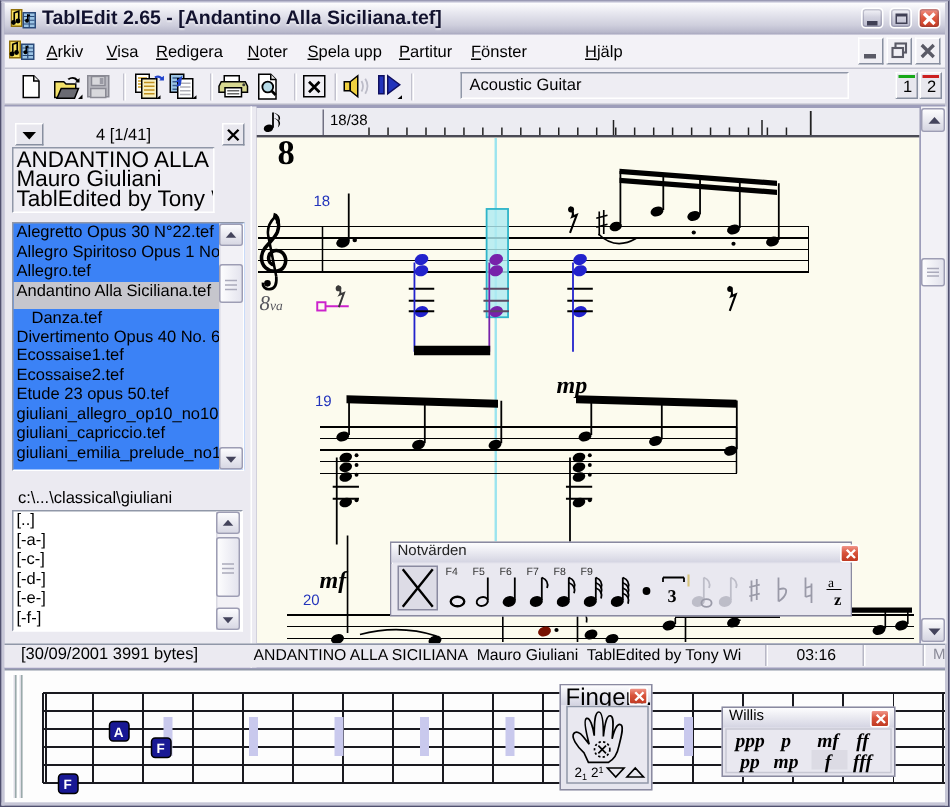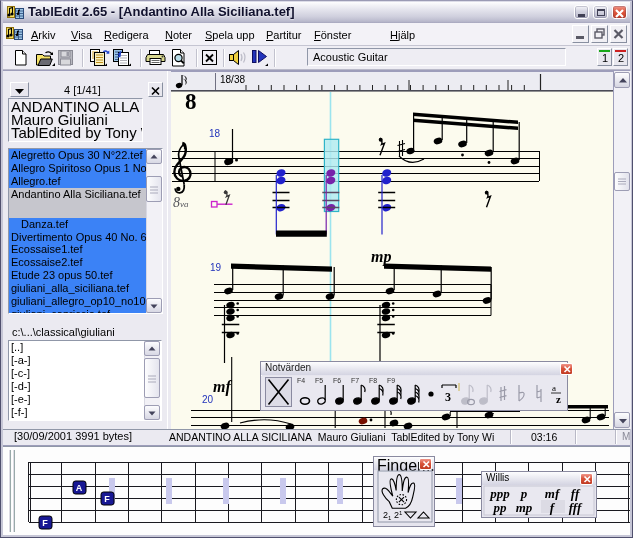--- a/index.html
+++ b/index.html
@@ -144,27 +144,26 @@
     </svg></div>
 <div class="abs txt11" style="left:64px;top:84px;">4 [1/41]</div>
 <div class="abs raised" style="left:148px;top:82px;width:15px;height:15px;background:#e8e7ee;"><svg width="13" height="13">
       <path d="M3 3.5 L10 10.5 M10 3.5 L3 10.5" stroke="#000" stroke-width="1.6"></path>
     </svg></div>
 <div class="abs sunken" style="left:8px;top:98px;width:135px;height:44px;background:#eeedf3;font-size:15px;line-height:13px;padding:1px 2px;white-space:nowrap;overflow:hidden;">ANDANTINO ALLA SICILIANA<br>Mauro Giuliani<br>TablEdited by Tony Willis 27/8</div>
 <div class="abs sunken" style="left:8px;top:148px;width:155px;height:166px;background:#3b82f6;font-size:11px;overflow:hidden;">
     <div style="height:12.9px;white-space:nowrap;padding-left:2px;">Alegretto Opus 30 N°22.tef</div>
     <div style="height:12.9px;white-space:nowrap;padding-left:2px;">Allegro Spiritoso Opus 1 No.</div>
     <div style="height:12.9px;white-space:nowrap;padding-left:2px;">Allegro.tef</div>
-    <div style="height:30px;background:#c6c6cd;white-space:nowrap;padding-left:2px;">Andantino Alla Siciliana.tef</div>
+    <div style="height:18px;background:#c6c6cd;white-space:nowrap;padding-left:2px;">Andantino Alla Siciliana.tef</div>
     <div style="height:12.9px;white-space:nowrap;padding-left:12px;">Danza.tef</div>
     <div style="height:12.9px;white-space:nowrap;padding-left:2px;">Divertimento Opus 40 No. 6</div>
     <div style="height:12.9px;white-space:nowrap;padding-left:2px;">Ecossaise1.tef</div>
     <div style="height:12.9px;white-space:nowrap;padding-left:2px;">Ecossaise2.tef</div>
     <div style="height:12.9px;white-space:nowrap;padding-left:2px;">Etude 23 opus 50.tef</div>
-    <div style="height:12.9px;white-space:nowrap;padding-left:2px;">giuliani_alla_siciliana.tef</div>
     <div style="height:12.9px;white-space:nowrap;padding-left:2px;">giuliani_allegro_op10_no10.</div>
     <div style="height:12.9px;white-space:nowrap;padding-left:2px;">giuliani_capriccio.tef</div>
     <div style="height:12.9px;white-space:nowrap;padding-left:2px;">giuliani_emilia_prelude_no1.</div>
   </div>
 <div class="abs" style="left:146px;top:149px;width:16px;height:164px;background:#f2f1f6;border-left:1px solid #d8d8e2;"></div>
 <div class="abs" style="left:146px;top:149px;width:16px;height:15px;background:linear-gradient(#fcfcfe,#d8d8e4);border:1px solid #9d9db4;border-radius:2px;text-align:center;"><svg width="14" height="14">
       <path d="M3.5 8.5 L7 4.5 L10.5 8.5 z" fill="#44445c"></path>
     </svg></div>
 <div class="abs" style="left:146px;top:298px;width:16px;height:15px;background:linear-gradient(#fcfcfe,#d8d8e4);border:1px solid #9d9db4;border-radius:2px;text-align:center;"><svg width="14" height="14">
       <path d="M3.5 5.5 L7 9.5 L10.5 5.5 z" fill="#44445c"></path>

